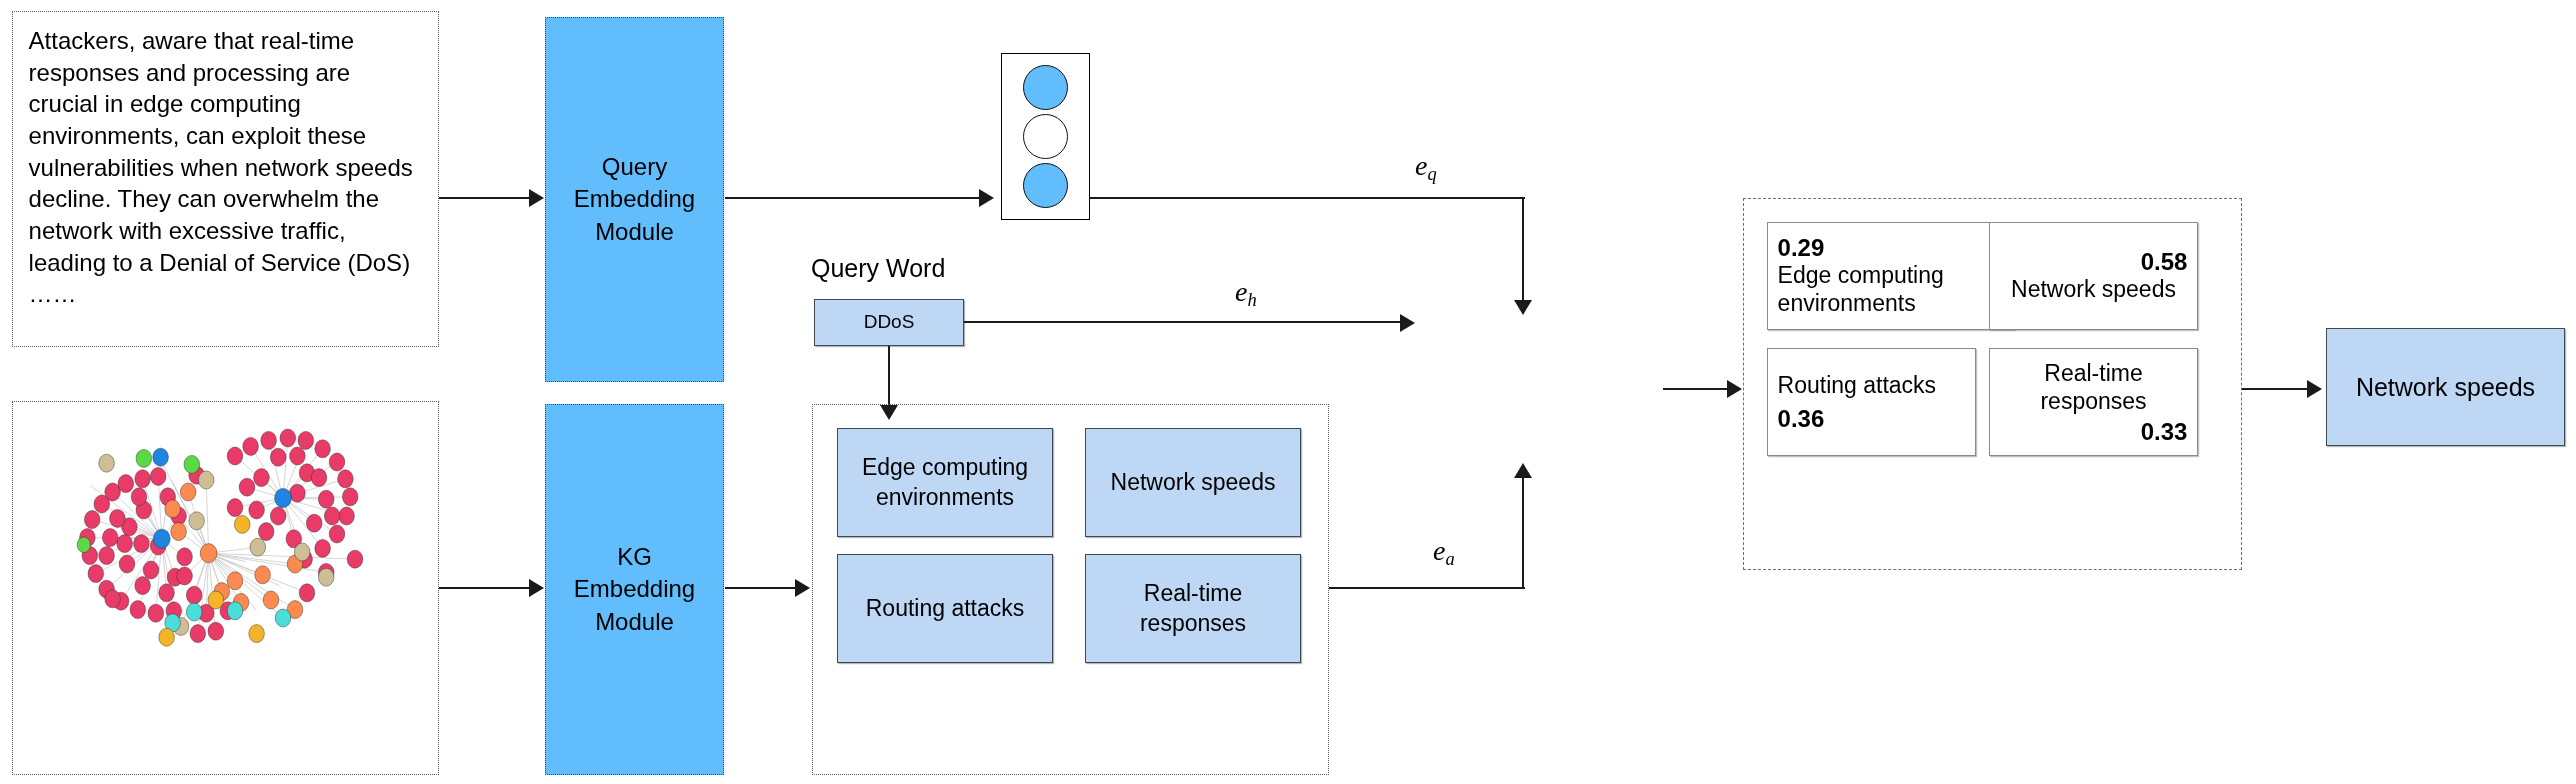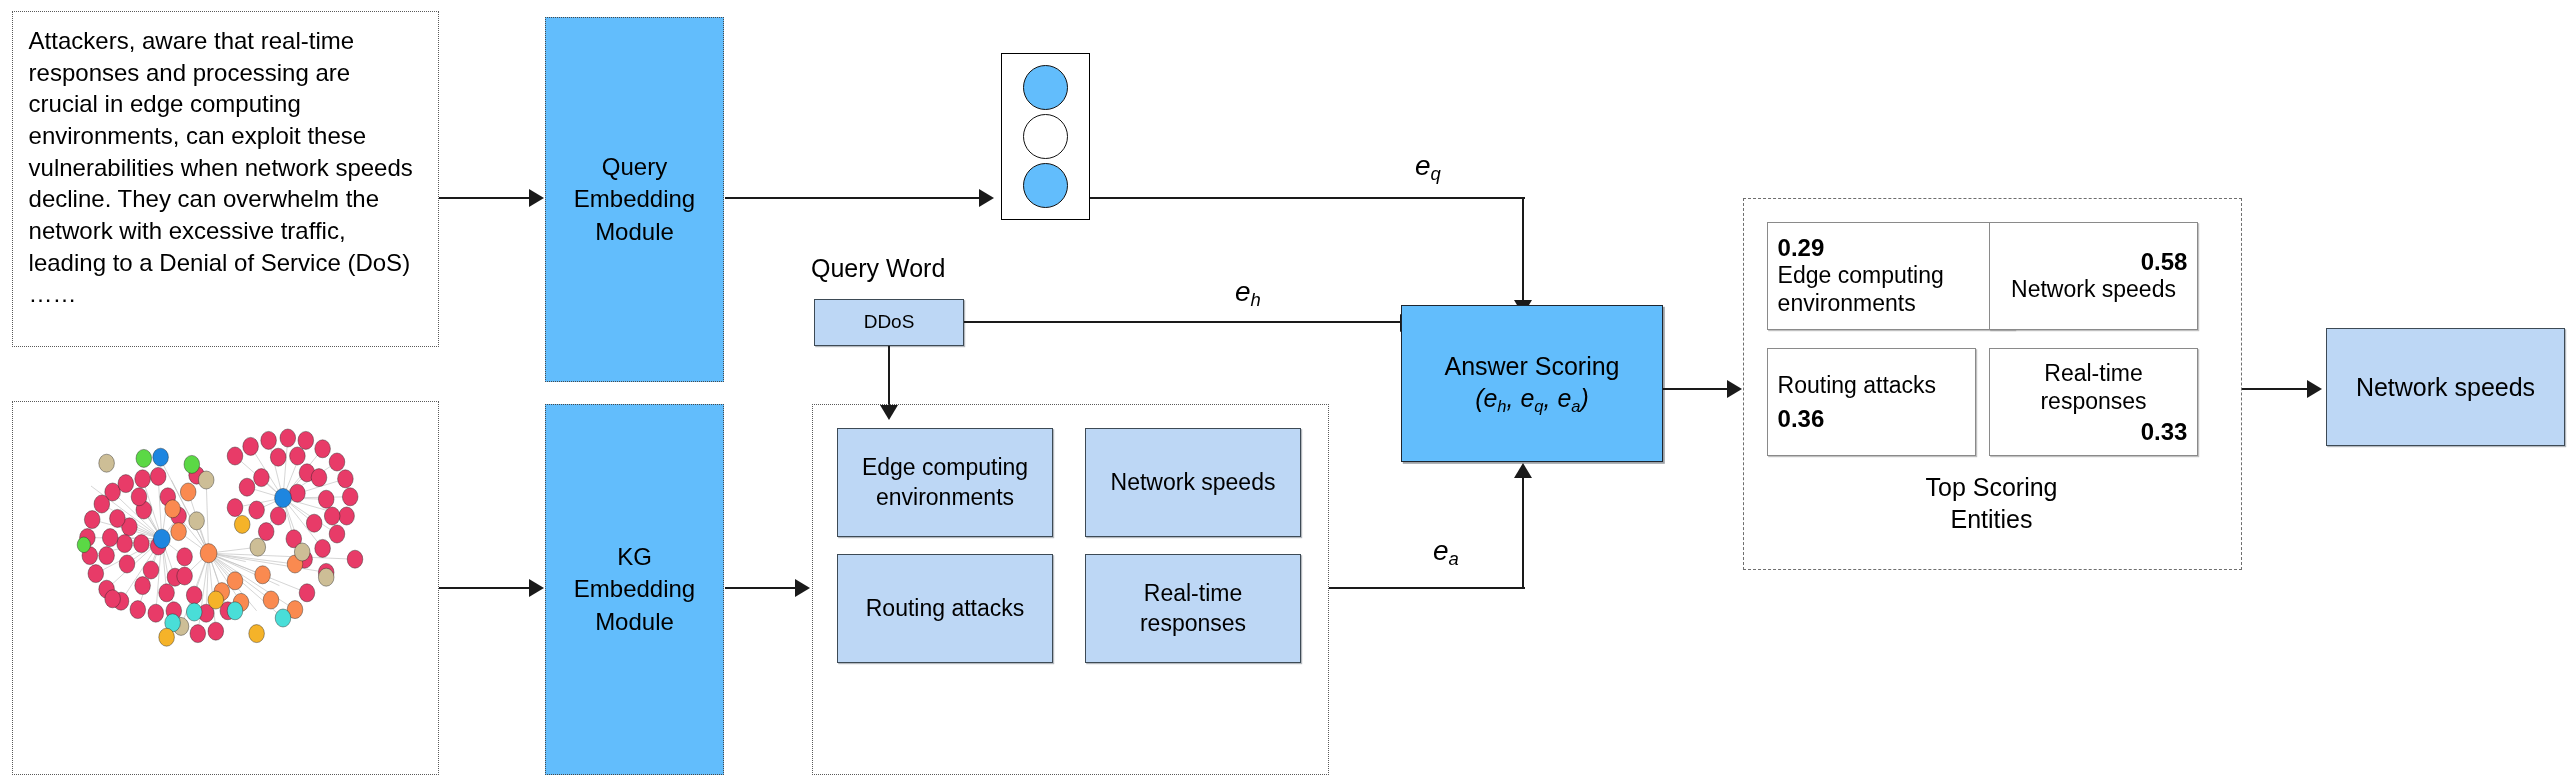--- a/index.html
+++ b/index.html
@@ -108,21 +108,21 @@
   .dot {
     width: 43px; height: 43px;
     border-radius: 50%;
     border: 1.8px solid #111;
   }
   .dot.filled { background: #62bdfc; }
   .dot.empty  { background: #ffffff; }
 
   
   .math {
-    font-family: Liberation Sans, sans-serif;
+    font-family: Liberation Serif, serif;
     font-style: italic;
     font-size: 28px;
     color: #000;
     white-space: nowrap;
     text-align: right;
   }
   .math sub {
     font-size: 0.66em;
     font-style: italic;
     vertical-align: -0.28em;
@@ -462,26 +462,20 @@
 
   </div>
 
   <div class="abs hline" style="left:1329px; top:587px; width:196px;"></div>
   <div class="abs vline" style="left:1522px; top:478px; height:111px;"></div>
   <div class="abs arrow-u" style="left:1514px; top:463px;"></div>
   <div class="abs math" style="left:1433px; top:535px;">
     <span>e</span><sub>a</sub>
   </div>
 
-  <div class="abs scorebox" style="left:1401px; top:305px; width:262px; height:157px;">
-    <div class="lbl center title">Answer Scoring</div>
-    <div class="math">
-      <span>(</span><span>e</span><sub>h</sub><span>, </span><span>e</span><sub>q</sub><span>, </span><span>e</span><sub>a</sub><span>)</span>
-    </div>
-  </div>
 
   <div class="abs hline" style="left:1663px; top:388px; width:65px;"></div>
   <div class="abs arrow-r" style="left:1727px; top:380px;"></div>
 
   <div class="abs dashed-box" style="left:1743px; top:198px; width:499px; height:372px;">
 
     <div class="abs cell" style="left:23px; top:23px; width:248px; height:108px;">
       <div class="score al-l">0.29</div>
       <div class="ename al-l" style="white-space:pre-line;">Edge computing
 environments</div>
@@ -496,22 +490,20 @@
       <div class="ename al-l" style="white-space:pre-line;">Routing attacks</div>
       <div class="score al-l" style="margin-top:7.2px;">0.36</div>
     </div>
 
     <div class="abs cell" style="left:245px; top:149px; width:209px; height:108px;">
       <div class="ename al-c" style="white-space:pre-line;">Real-time
 responses</div>
       <div class="score al-r" style="margin-top:3.6px;">0.33</div>
     </div>
 
-    <div class="abs lbl center" style="left:0; top:272px; width:495px; font-size:25px; line-height:1.28;">Top Scoring
-Entities</div>
   </div>
 
   <div class="abs hline" style="left:2242px; top:388px; width:66px;"></div>
   <div class="abs arrow-r" style="left:2307px; top:380px;"></div>
 
   <div class="abs bluebox" style="left:2326px; top:328px; width:239px; height:118px;">
     <div class="lbl center" style="font-size:25px;">Network speeds</div>
   </div>
 
 </div>

